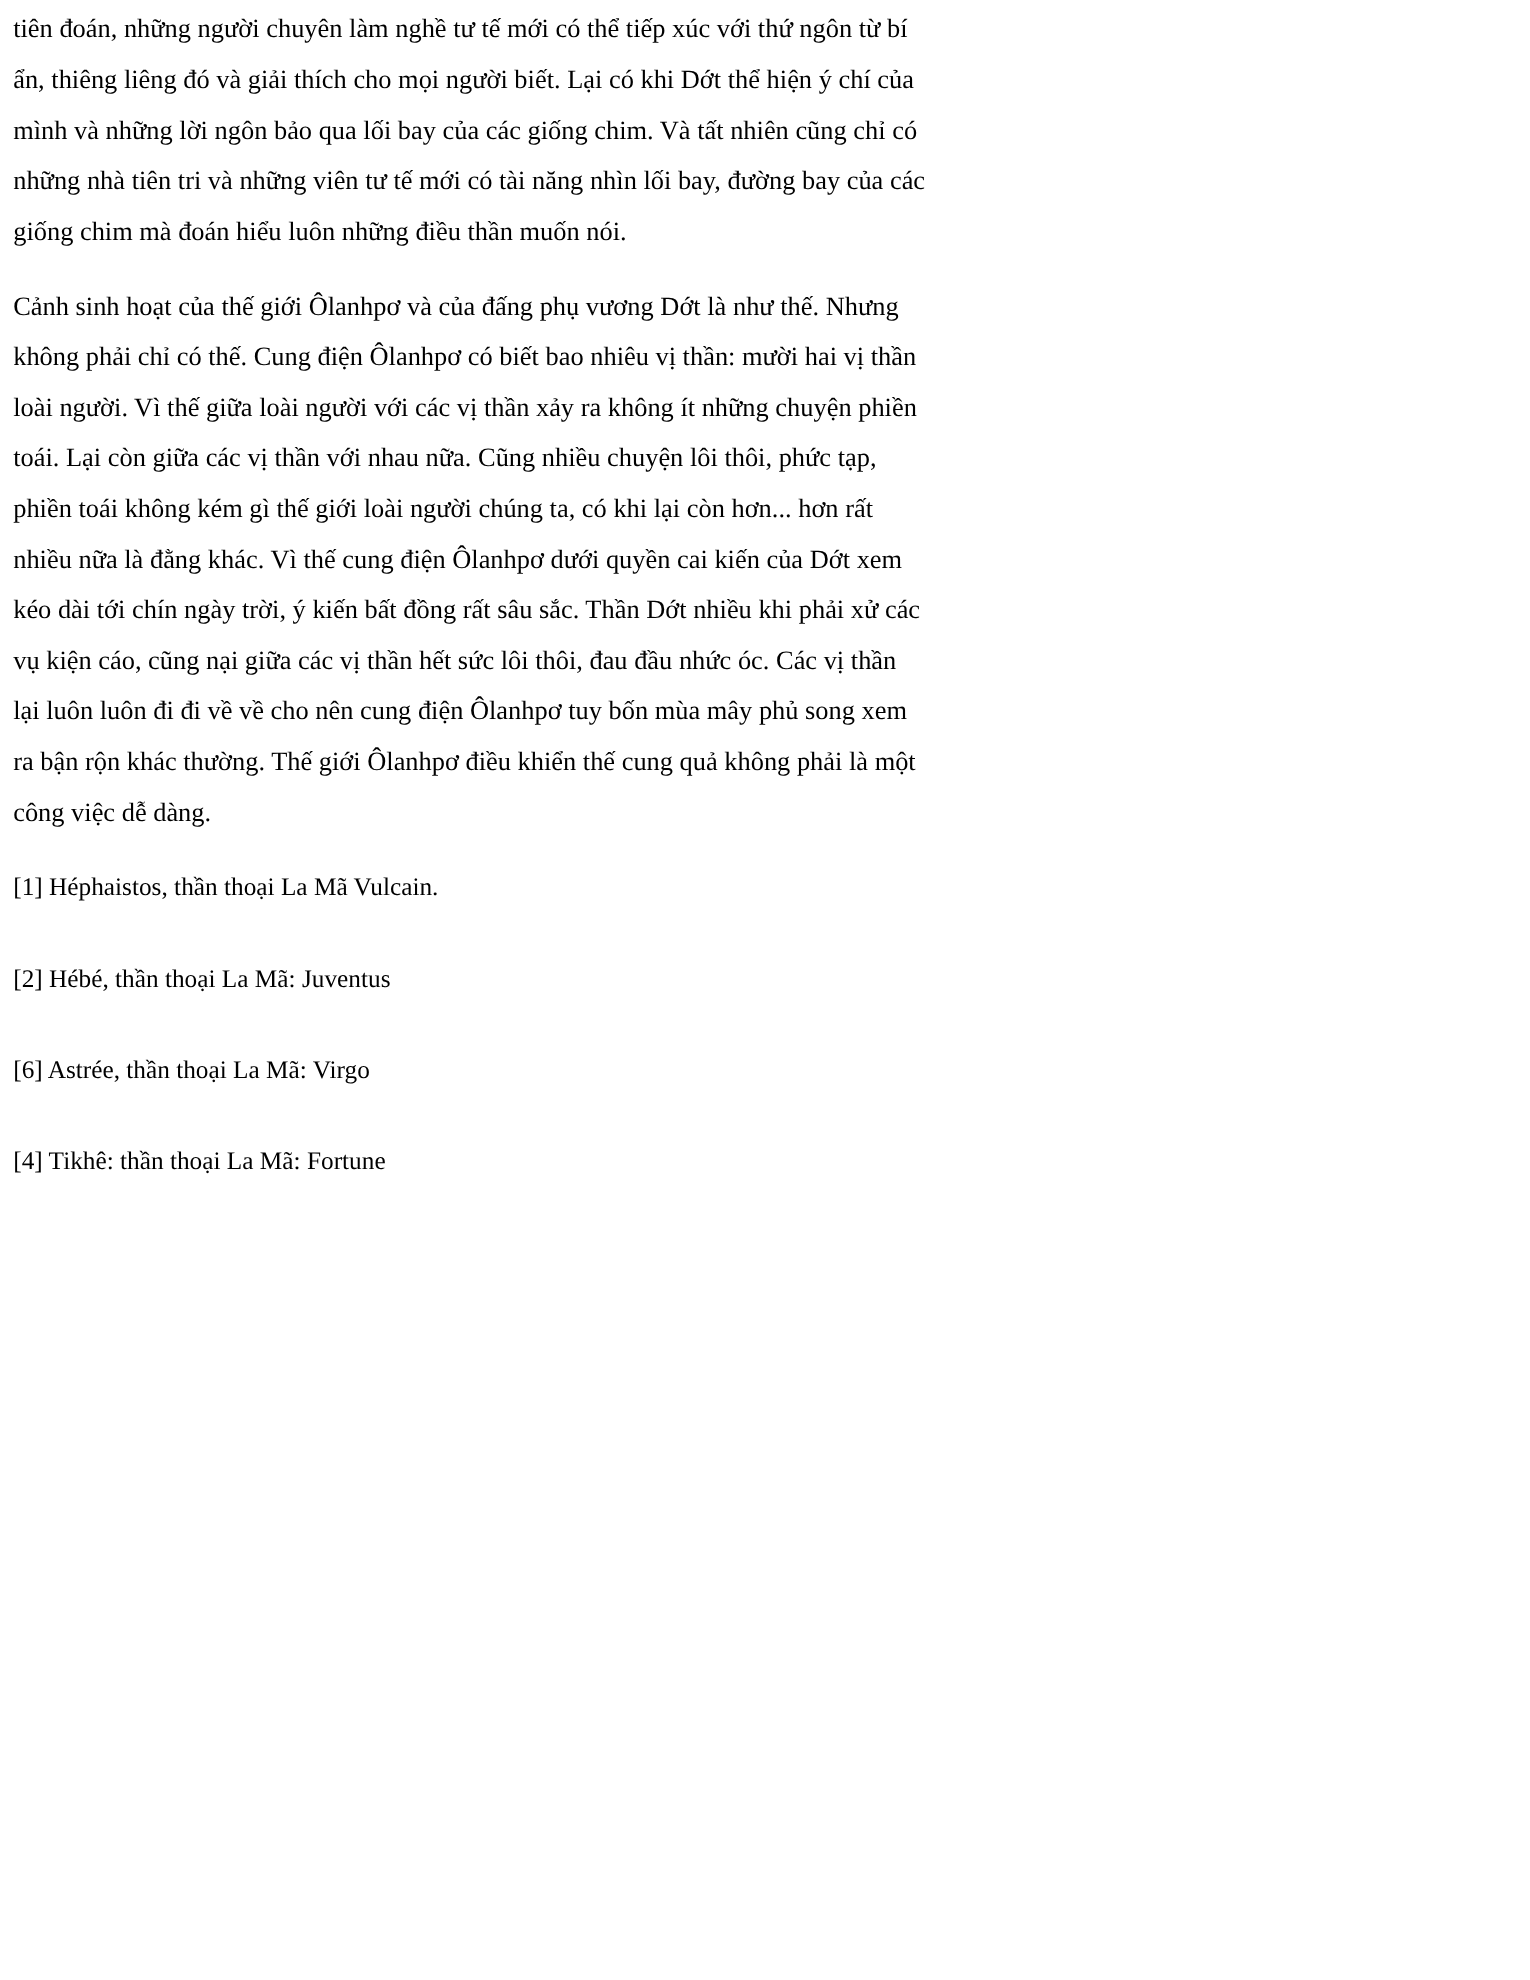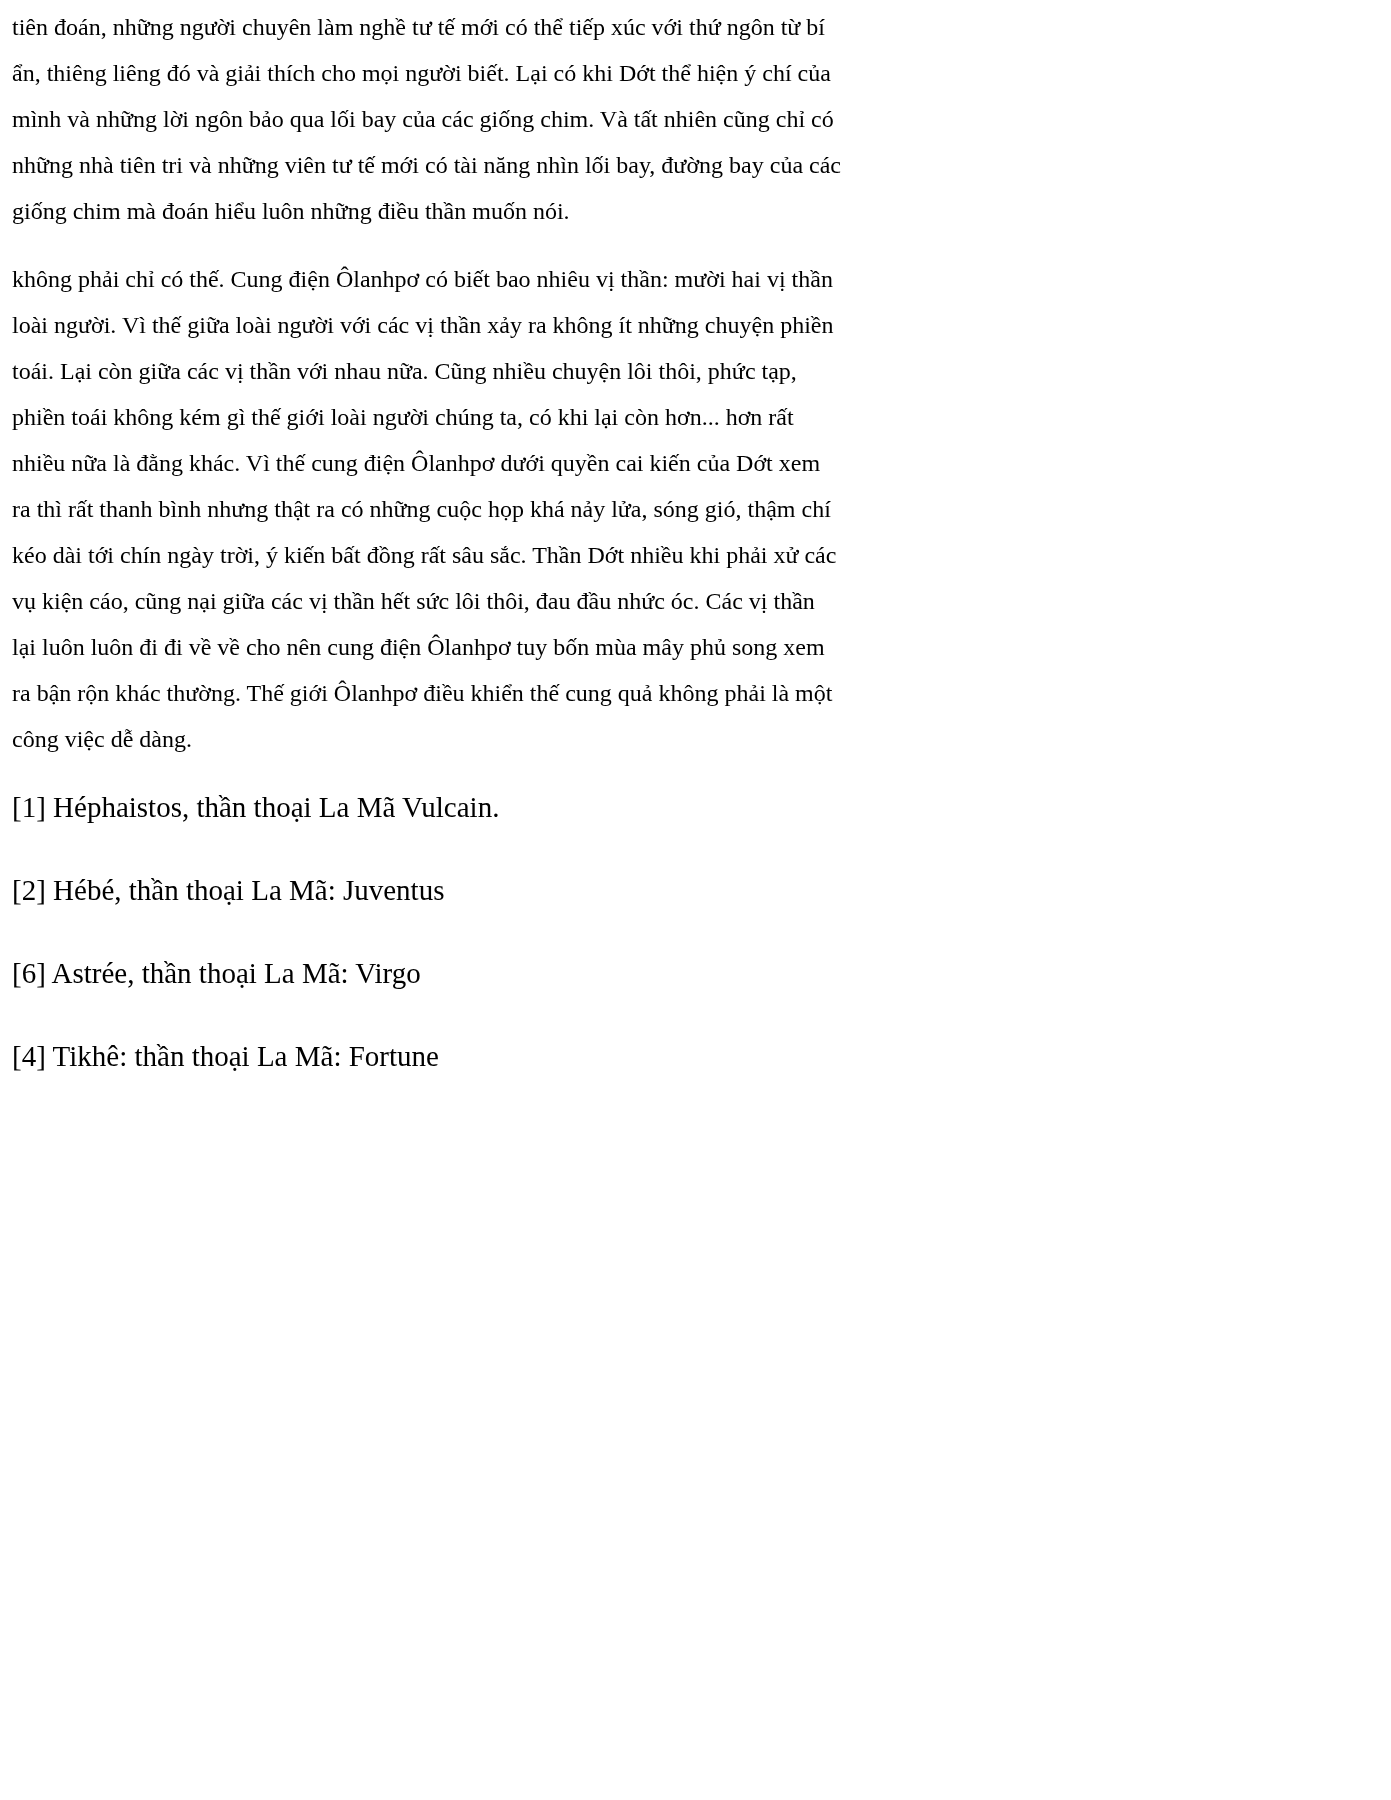--- a/index.html
+++ b/index.html
@@ -26,45 +26,45 @@
       font-size: 24px;
       line-height: 46px;
       white-space: normal;
     }
     .line {
       display: block;
       white-space: nowrap;
     }
     .footnote {
       margin: 0 0 37px 0;
-      font-size: 29px;
+      font-size: 23px;
       line-height: 46px;
       white-space: nowrap;
     }
   </style>
 </head>
 <body>
 
 <div class="page">
 
   <p class="para">
     <span class="line">tiên đoán, những người chuyên làm nghề tư tế mới có thể tiếp xúc với thứ ngôn từ bí</span>
     <span class="line">ẩn, thiêng liêng đó và giải thích cho mọi người biết. Lại có khi Dớt thể hiện ý chí của</span>
     <span class="line">mình và những lời ngôn bảo qua lối bay của các giống chim. Và tất nhiên cũng chỉ có</span>
     <span class="line">những nhà tiên tri và những viên tư tế mới có tài năng nhìn lối bay, đường bay của các</span>
     <span class="line">giống chim mà đoán hiểu luôn những điều thần muốn nói.</span>
   </p>
 
   <p class="para">
+    <span class="line">Cảnh sinh hoạt của thế giới Ôlanhpơ và của đấng phụ vương Dớt là như thế. Nhưng</span>
     <span class="line">không phải chỉ có thế. Cung điện Ôlanhpơ có biết bao nhiêu vị thần: mười hai vị thần</span>
     <span class="line">loài người. Vì thế giữa loài người với các vị thần xảy ra không ít những chuyện phiền</span>
     <span class="line">toái. Lại còn giữa các vị thần với nhau nữa. Cũng nhiều chuyện lôi thôi, phức tạp,</span>
     <span class="line">phiền toái không kém gì thế giới loài người chúng ta, có khi lại còn hơn... hơn rất</span>
     <span class="line">nhiều nữa là đằng khác. Vì thế cung điện Ôlanhpơ dưới quyền cai kiến của Dớt xem</span>
-    <span class="line">ra thì rất thanh bình nhưng thật ra có những cuộc họp khá nảy lửa, sóng gió, thậm chí</span>
     <span class="line">kéo dài tới chín ngày trời, ý kiến bất đồng rất sâu sắc. Thần Dớt nhiều khi phải xử các</span>
     <span class="line">vụ kiện cáo, cũng nại giữa các vị thần hết sức lôi thôi, đau đầu nhức óc. Các vị thần</span>
     <span class="line">lại luôn luôn đi đi về về cho nên cung điện Ôlanhpơ tuy bốn mùa mây phủ song xem</span>
     <span class="line">ra bận rộn khác thường. Thế giới Ôlanhpơ điều khiển thế cung quả không phải là một</span>
     <span class="line">công việc dễ dàng.</span>
   </p>
 
   <div>
     <p class="footnote">[1] Héphaistos, thần thoại La Mã Vulcain.</p>
     <p class="footnote">[2] Hébé, thần thoại La Mã: Juventus</p>

